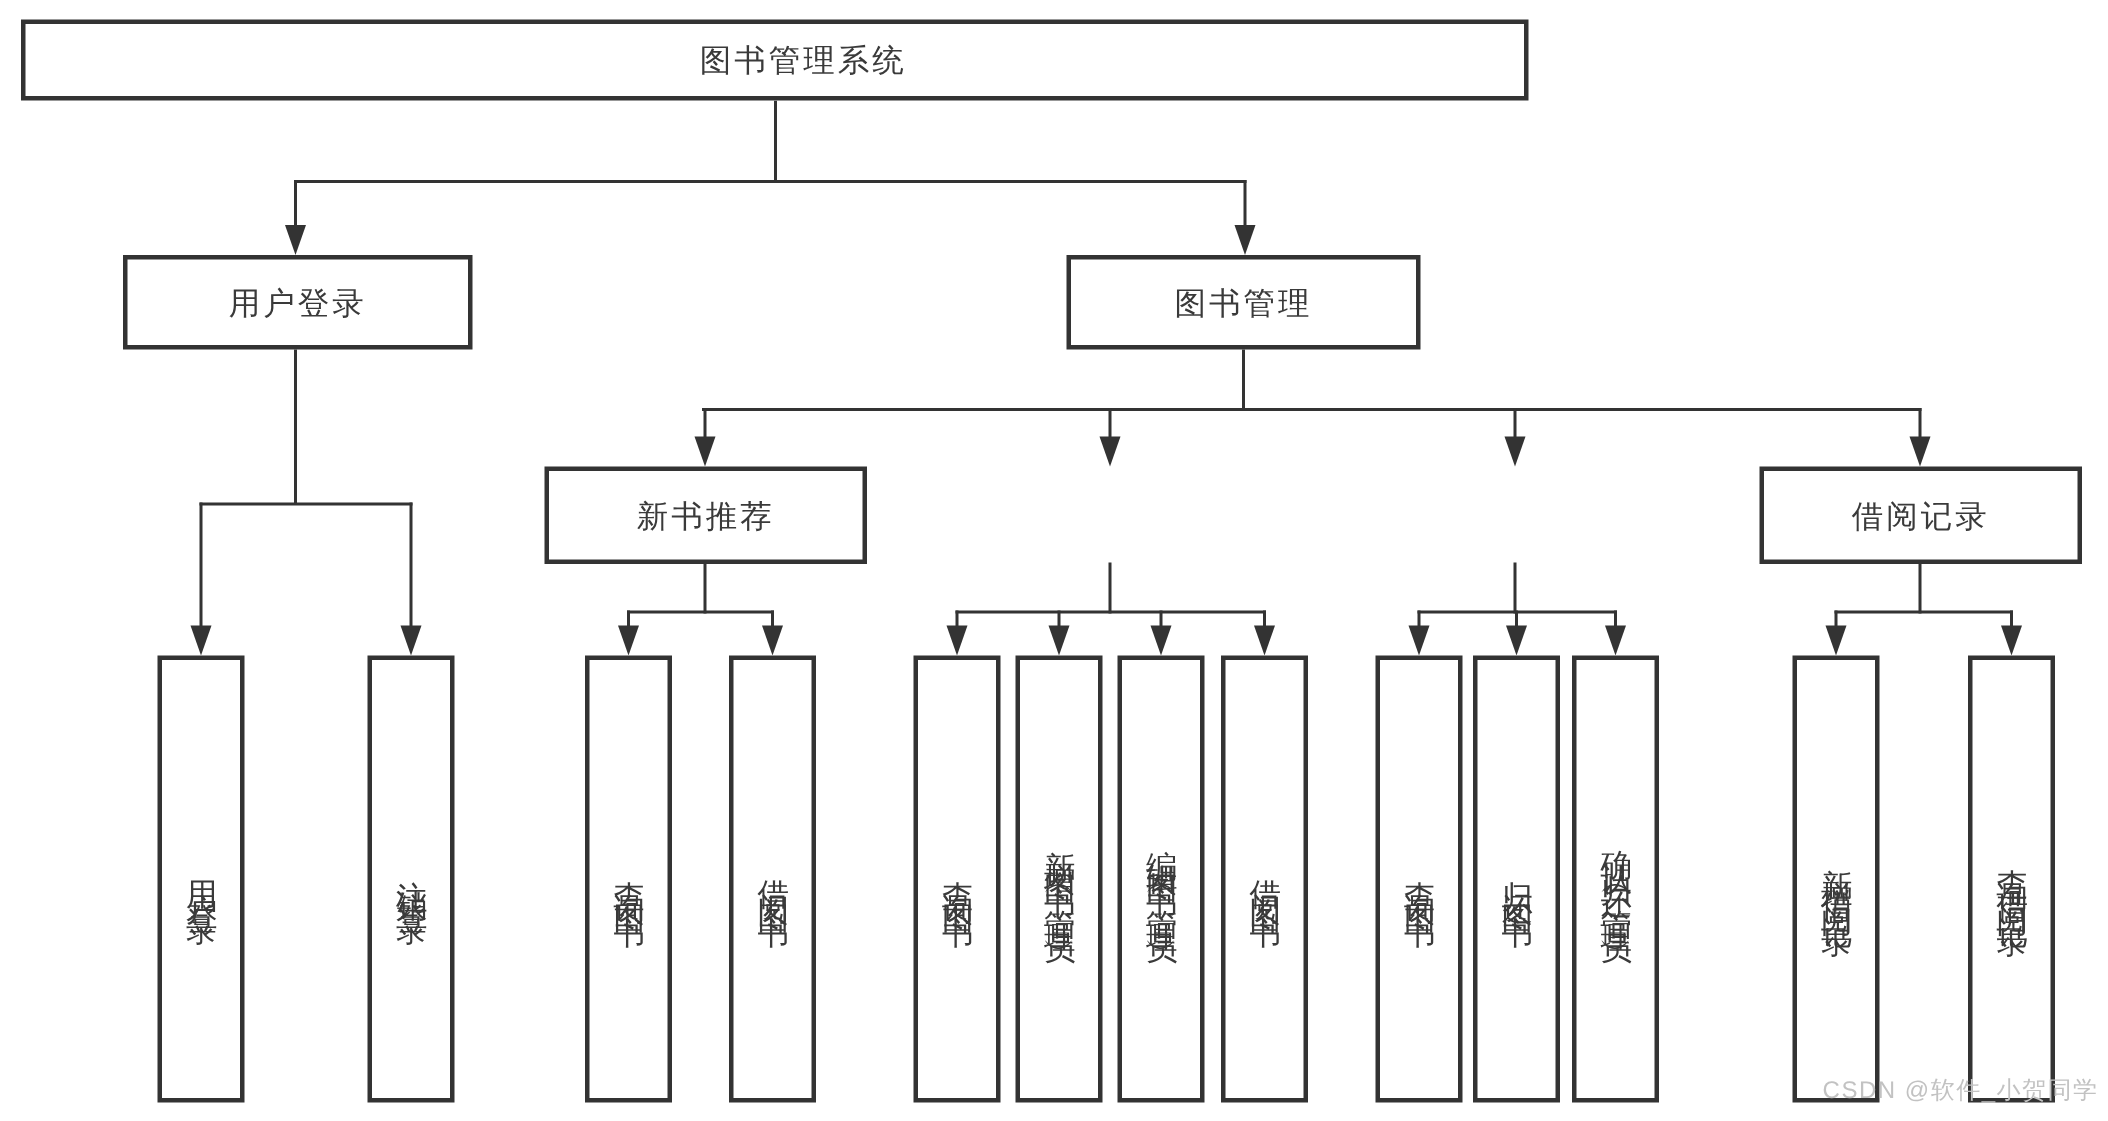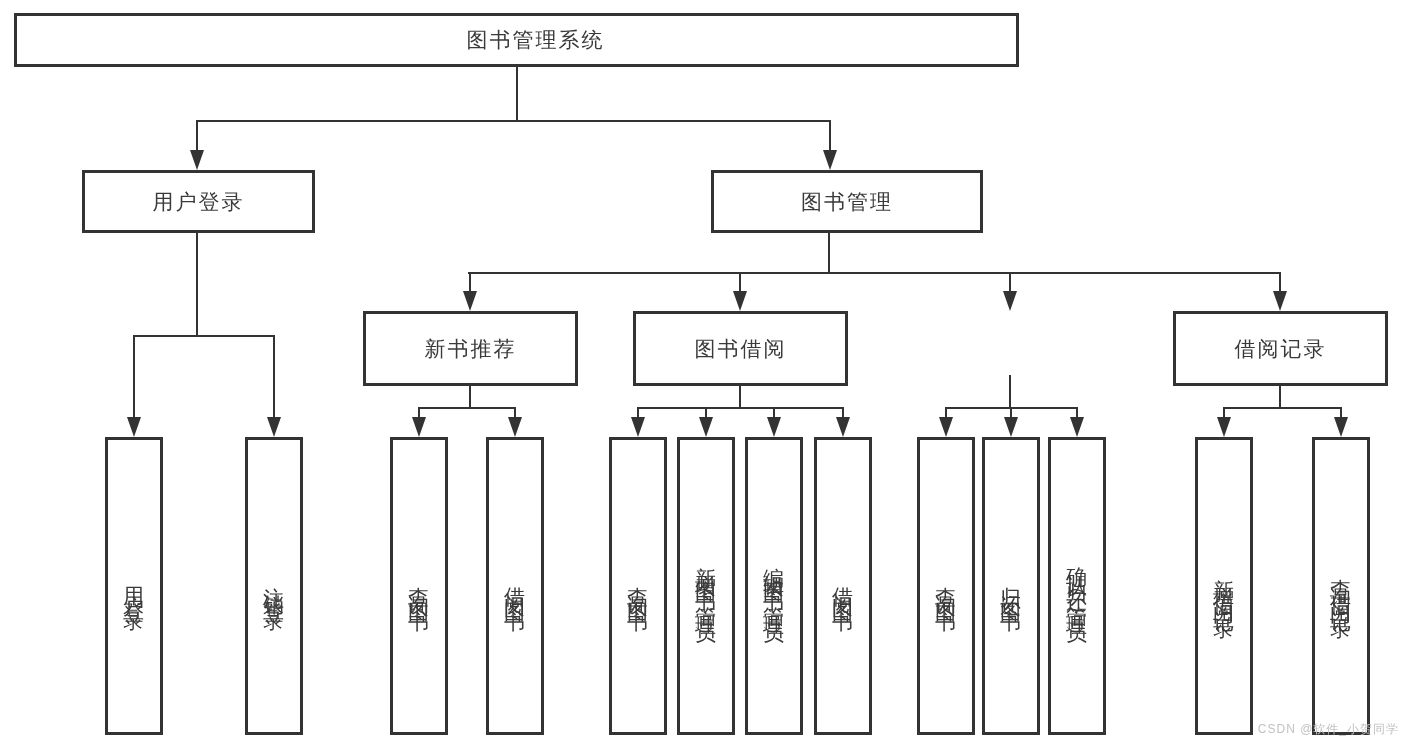--- a/index.html
+++ b/index.html
@@ -12,22 +12,22 @@
   .node {
     position:absolute; background:#fff;
     border:3px solid var(--line,#333333);
     display:flex; align-items:center; justify-content:center;
     color:var(--text,#3a3a3a); font-size:21px; letter-spacing:2px;
     z-index:2;
   }
   .root { left:14px; top:13px; width:1005px; height:54px;padding-left:38px; }
   .lvl1 { top:170px; height:63px; }
   .lvl1.login { left:82px;  width:233px; }
-  .lvl1.mgmt  { left:711px; width:272px; }
-  .lvl2 { top:311px; width:215px; height:75px; }
+  .lvl1.mgmt  { left:711px; width:236px; }
+  .lvl2 { top:311px; width:215px; height:65px; }
   .leaf {
     position:absolute; top:437px; width:58px; height:298px;
     background:#fff; border:3px solid var(--line,#333333);
     display:flex; align-items:center; justify-content:center;
     z-index:2;
   }
   .vtext {
     writing-mode:vertical-lr; text-orientation:mixed;
     color:var(--text,#3a3a3a); font-size:21px;
     letter-spacing:8px; line-height:1; white-space:nowrap;
@@ -36,21 +36,21 @@
   .hline { height:2px; }
   .vline { width:2px; }
   .arrow {
     position:absolute; width:0; height:0; z-index:1;
     border-left:7px solid transparent;
     border-right:7px solid transparent;
     border-top:20px solid var(--line,#333333);
   }
   .watermark {
     position:absolute; right:6px; bottom:9px;
-    font-size:12px; letter-spacing:1px;
+    font-size:16px; letter-spacing:1px;
     color:var(--watermark,#c2c2c2); z-index:5;
   }
 </style>
 </head>
 <body>
 
 <div class="canvas">
 
   <div class="vline" style="left:516px;top:67px;height:53px"></div>
   <div class="hline" style="left:196px;top:120px;width:635px"></div>
@@ -119,23 +119,20 @@
   <div class="node lvl1 login">
     <span>用户登录</span>
   </div>
   <div class="node lvl1 mgmt">
     <span>图书管理</span>
   </div>
 
   <div class="node lvl2" style="left:363px">
     <span>新书推荐</span>
   </div>
-  <div class="node lvl2" style="left:633px">
-    <span>图书借阅</span>
-  </div>
   <div class="node lvl2" style="left:1173px">
     <span>借阅记录</span>
   </div>
 
   <div class="leaf" style="left:105px">
     <span class="vtext">用户登录</span>
   </div>
   <div class="leaf" style="left:245px">
     <span class="vtext">注销登录</span>
   </div>

